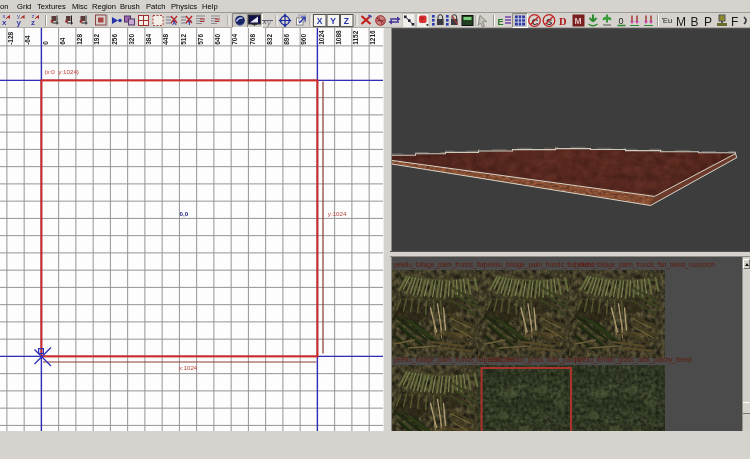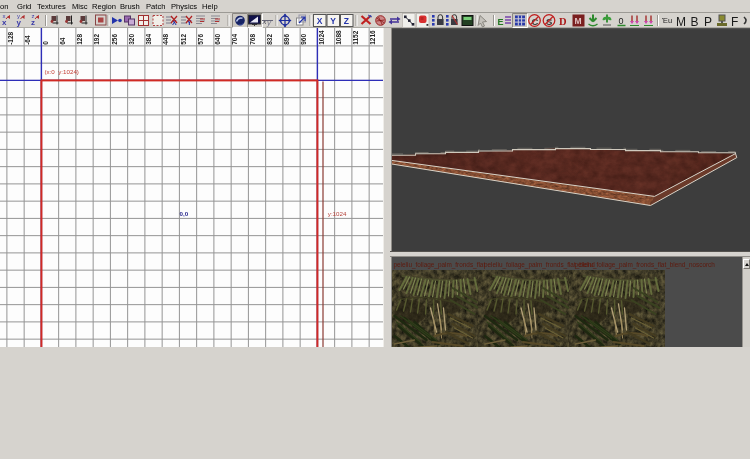--- a/index.html
+++ b/index.html
@@ -1,14 +1,14 @@
 <!DOCTYPE html>
 <html><head><meta charset="utf-8"><style>
 html,body{margin:0;padding:0;background:#d6d3ce}
-#root{position:relative;width:750px;height:347px;overflow:hidden;font-family:"Liberation Sans",sans-serif;background:#e5e5e5}
+#root{position:relative;width:750px;height:431px;overflow:hidden;font-family:"Liberation Sans",sans-serif;background:#e5e5e5}
 #vsplit{position:absolute;left:382.5px;top:28px;width:7px;height:431px;background:#d6d3ce;border-left:1px solid #efede9;border-right:1px solid #8f8c87}
 #hsplit{position:absolute;left:389.5px;top:250.5px;width:360.5px;height:6.5px;background:#d6d3ce;border-top:1px solid #55524e;border-bottom:1px solid #8f8c87;box-sizing:border-box}
 #sbar{position:absolute;left:741.5px;top:257px;width:8.5px;height:202px;background:#d2cfc9;border-left:1px solid #97948f}
 #sbtn{position:absolute;left:742.5px;top:259px;width:7.5px;height:10px;background:#d6d3ce;border-top:1px solid #fff;border-left:1px solid #fff;border-right:1px solid #7a7771;border-bottom:1px solid #7a7771;box-sizing:border-box}
 #sbtn:after{content:"";position:absolute;left:1px;top:2.5px;border-left:2.5px solid transparent;border-right:2.5px solid transparent;border-bottom:3.5px solid #111}
 #sthumb{position:absolute;left:742.5px;top:402px;width:7.5px;height:12px;background:#d6d3ce;border-top:1px solid #fff;border-bottom:1px solid #7a7771;box-sizing:border-box}
 </style></head><body>
 <div id="root">
 <svg width="750" height="29" style="position:absolute;left:0;top:0" font-family="Liberation Sans, sans-serif">
 <rect width="750" height="29" fill="#d6d3ce"></rect>

